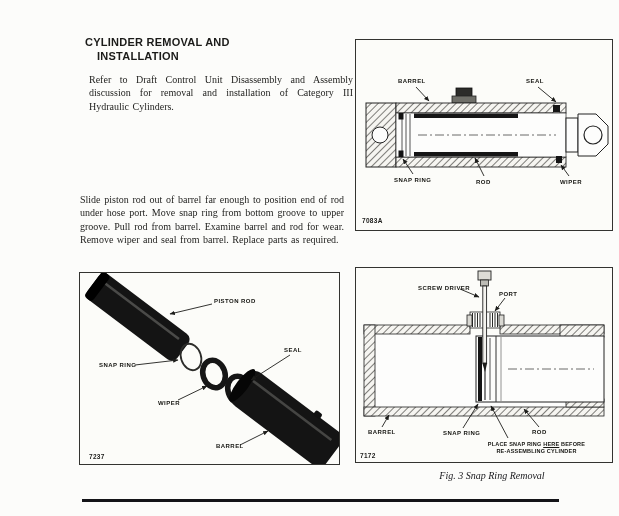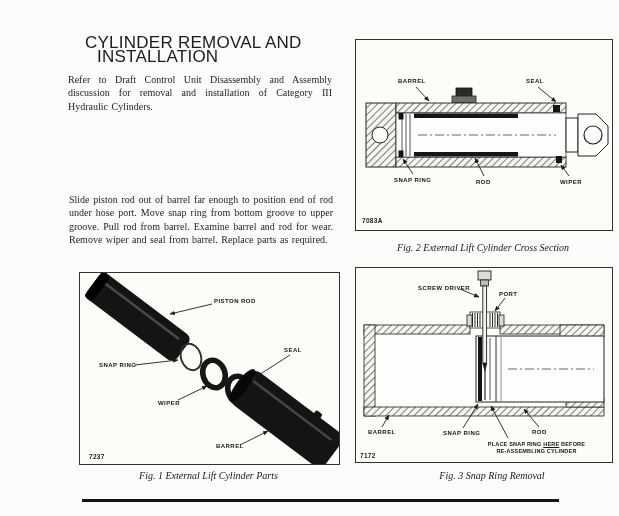--- a/index.html
+++ b/index.html
@@ -4,21 +4,21 @@
 <style>
   html,body{margin:0;padding:0;}
   body{
     width:619px;height:516px;position:relative;overflow:hidden;
     background:#fcfcfa;color:#1d1d1b;
     font-family:"Liberation Serif",serif;
   }
   .page{position:absolute;inset:0;}
   .h1{
     position:absolute;font-family:"Liberation Sans",sans-serif;
-    font-weight:normal;font-size:17px;line-height:13.5px;letter-spacing:.25px;color:#1b1b19;
+    font-weight:bold;font-size:11px;line-height:13.5px;letter-spacing:.25px;color:#1b1b19;
   }
   .h1 .indent{padding-left:12px;display:block;}
   .body-text{
     position:absolute;width:264px;font-size:10px;line-height:13.4px;
     text-align:justify;color:#242422;word-spacing:1px;
   }
   .figure{
     position:absolute;border:1px solid #333330;background:#fcfcf9;
   }
   .figure svg{position:absolute;left:0;top:0;}
@@ -45,25 +45,25 @@
 </head>
 <body>
 
 <div class="page">
 
   <div class="h1" style="left:85px;top:36px;">
     <span>CYLINDER REMOVAL AND</span>
     <span class="indent">INSTALLATION</span>
   </div>
 
-  <div class="body-text" style="left:68px;top:73px;">Refer to Draft Control Unit Disassembly and Assembly discussion for removal and installation of Category III Hydraulic Cylinders.</div>
-
-
-
-  <div class="body-text" style="left:69px;top:193px;">Slide piston rod out of barrel far enough to position end of rod under hose port. Move snap ring from bottom groove to upper groove. Pull rod from barrel. Examine barrel and rod for wear. Remove wiper and seal from barrel. Replace parts as required.</div>
+  <div class="body-text" style="left:89px;top:73px;">Refer to Draft Control Unit Disassembly and Assembly discussion for removal and installation of Category III Hydraulic Cylinders.</div>
+
+
+
+  <div class="body-text" style="left:80px;top:193px;">Slide piston rod out of barrel far enough to position end of rod under hose port. Move snap ring from bottom groove to upper groove. Pull rod from barrel. Examine barrel and rod for wear. Remove wiper and seal from barrel. Replace parts as required.</div>
 
   <div class="figure" style="left:355px;top:39px;width:256px;height:190px;">
     <svg width="256" height="190" viewBox="0 0 256 190">
       <defs>
         <pattern id="h2" width="5" height="5" patternUnits="userSpaceOnUse" patternTransform="rotate(45)">
           <rect width="5" height="5" fill="#f6f5f1"></rect>
           <line x1="0" y1="0" x2="0" y2="5" stroke="#3c3c38" stroke-width="1.3"></line>
         </pattern>
         <marker id="m2" markerWidth="7" markerHeight="6" refX="5.5" refY="2.5" orient="auto">
           <path d="M0,0 L6,2.5 L0,5 z" fill="#1d1d1b"></path>
@@ -105,21 +105,20 @@
       <line x1="128" y1="136" x2="119" y2="118" stroke="#1d1d1b" stroke-width="0.9" marker-end="url(#m2)"></line>
       <line x1="213" y1="136" x2="205" y2="125" stroke="#1d1d1b" stroke-width="0.9" marker-end="url(#m2)"></line>
     </svg>
     <span class="flabel" style="left:42px;top:38px;">BARREL</span>
     <span class="flabel" style="left:170px;top:38px;">SEAL</span>
     <span class="flabel" style="left:38px;top:137px;">SNAP RING</span>
     <span class="flabel" style="left:120px;top:139px;">ROD</span>
     <span class="flabel" style="left:204px;top:139px;">WIPER</span>
     <span class="pid" style="left:6px;top:177px;">7083A</span>
   </div>
-  <div class="caption" style="left:355px;top:242px;width:256px;">Fig. 2 External Lift Cylinder Cross Section</div>
 
   <div class="figure" style="left:79px;top:272px;width:259px;height:191px;">
     <svg width="259" height="191" viewBox="0 0 259 191">
       <defs>
         <marker id="m1" markerWidth="7" markerHeight="6" refX="5.5" refY="2.5" orient="auto">
           <path d="M0,0 L6,2.5 L0,5 z" fill="#1d1d1b"></path>
         </marker>
       </defs>
 
       <g transform="translate(58,44) rotate(37)">
@@ -147,21 +146,20 @@
       <line x1="210" y1="82" x2="171" y2="107" stroke="#1d1d1b" stroke-width="0.9" marker-end="url(#m1)"></line>
       <line x1="160" y1="172" x2="188" y2="158" stroke="#1d1d1b" stroke-width="0.9" marker-end="url(#m1)"></line>
     </svg>
     <span class="flabel" style="left:134px;top:25px;">PISTON ROD</span>
     <span class="flabel" style="left:19px;top:89px;">SNAP RING</span>
     <span class="flabel" style="left:78px;top:127px;">WIPER</span>
     <span class="flabel" style="left:204px;top:74px;">SEAL</span>
     <span class="flabel" style="left:136px;top:170px;">BARREL</span>
     <span class="pid" style="left:9px;top:180px;">7237</span>
   </div>
-  <div class="caption" style="left:79px;top:470px;width:259px;">Fig. 1 External Lift Cylinder Parts</div>
 
   <div class="figure" style="left:355px;top:267px;width:256px;height:194px;">
     <svg width="256" height="194" viewBox="0 0 256 194">
       <defs>
         <pattern id="h3" width="5" height="5" patternUnits="userSpaceOnUse" patternTransform="rotate(45)">
           <rect width="5" height="5" fill="#f6f5f1"></rect>
           <line x1="0" y1="0" x2="0" y2="5" stroke="#3c3c38" stroke-width="1.3"></line>
         </pattern>
         <marker id="m3" markerWidth="7" markerHeight="6" refX="5.5" refY="2.5" orient="auto">
           <path d="M0,0 L6,2.5 L0,5 z" fill="#1d1d1b"></path>

